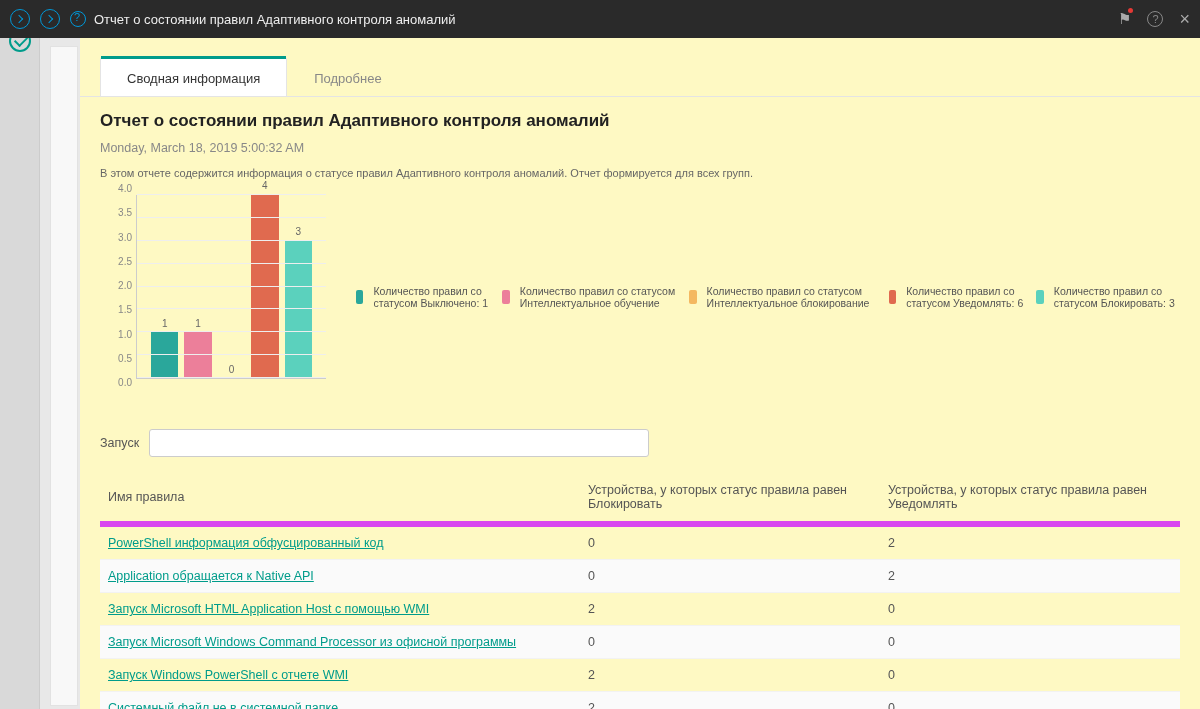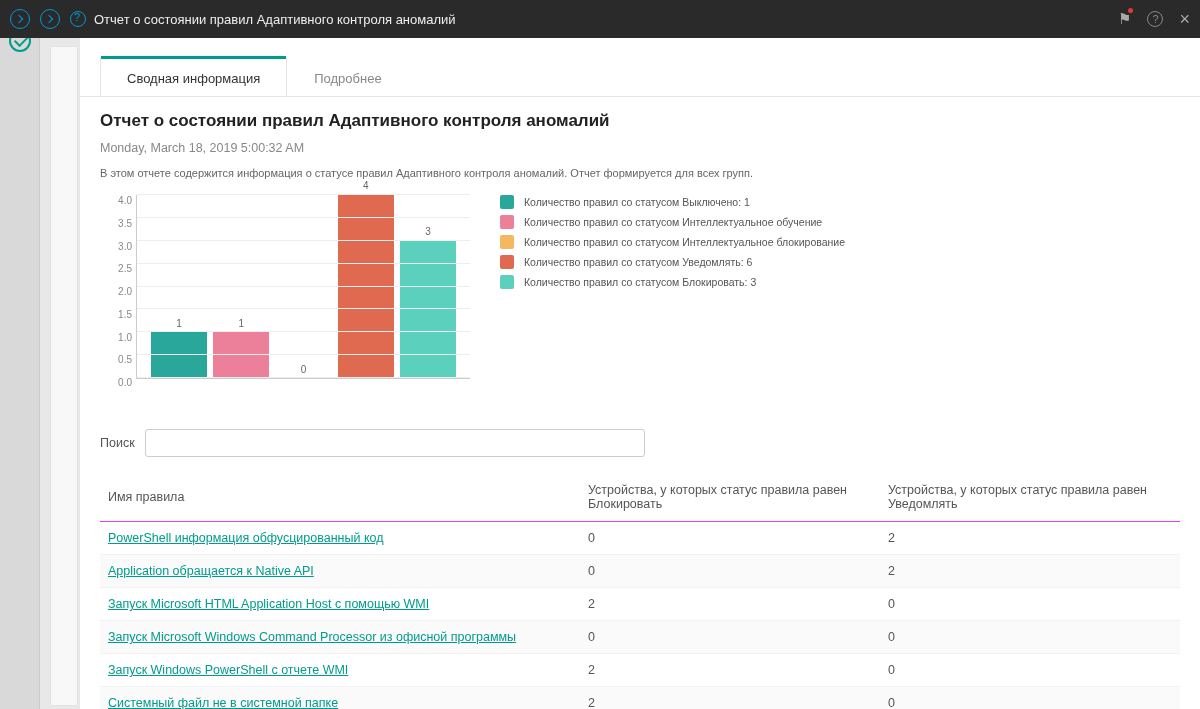--- a/index.html
+++ b/index.html
@@ -85,21 +85,21 @@
   }
   .flag-icon::before { content: "\2691"; color: #aaa; font-size: 15px; position: relative;}
   .flag-icon { position: relative; }
   .flag-dot { position:absolute; width:5px; height:5px; background:#e53935; border-radius:50%; right:-2px; top:-2px;}
   .help-icon { width:16px; height:16px; border:1.5px solid #888; border-radius:50%; display:flex; align-items:center; justify-content:center; font-size:11px; color:#888; }
   .close-icon { font-size: 18px; color:#aaa; cursor:pointer; }
 
   .panel {
     position: absolute;
     top: 38px; left: 80px; right: 0; bottom: 0;
-    background: #ffffff;
+    background: #fef9c3;
     overflow-y: auto;
   }
   .tabs {
     display: flex;
     border-bottom: 1px solid #e4e4e4;
     padding: 0 20px;
     margin-top: 20px;
   }
   .tab {
     padding: 12px 26px 10px;
@@ -129,21 +129,21 @@
 
   .chart-block { display: flex; gap: 30px; margin-bottom: 30px; }
   .chart-area {
     width: 370px; height: 210px;
     position: relative;
     padding-left: 36px;
     padding-top: 6px;
   }
   .y-axis {
     position: absolute;
-    left: 0; top: 12px; bottom: 16px;
+    left: 0; top: 0; bottom: 16px;
     width: 36px;
     display: flex; flex-direction: column; justify-content: space-between;
     font-size: 10px; color: #888; text-align: right;
     padding-right: 4px;
   }
   .y-axis div { height: 0; line-height: 0; }
   .plot {
     position: relative;
     width: 100%; height: 184px;
     border-left: 1px solid #ccc;
@@ -155,41 +155,41 @@
   }
   .bars {
     position: absolute; left: 0; right: 0; bottom: 0; top: 0;
     display: flex; align-items: flex-end;
     gap: 6px;
     padding: 0 14px;
   }
   .bar-wrap { flex: 1; display: flex; flex-direction: column-reverse; align-items: center; position: relative; }
   .bar { width: 100%; }
   .bar-label { position: absolute; top: -14px; font-size: 10px; color: #666; }
-  .legend { display: flex; flex-direction: column; gap: 6px; padding-top: 6px; }
+  .legend { display: flex; flex-direction: row; gap: 6px; padding-top: 6px; }
   .legend-item { display: flex; align-items: center; gap: 10px; font-size: 10.5px; color: #555; }
   .swatch { width: 14px; height: 14px; border-radius: 2px; }
 
   .search-row { display: flex; align-items: center; gap: 10px; margin-bottom: 16px; }
   .search-label { font-size: 12.5px; color: #555; }
   .search-input {
     width: 500px; height: 28px;
     border: 1px solid #ccc;
     border-radius: 3px;
     padding: 0 8px;
     font-size: 13px;
   }
 
   table.data { width: 100%; border-collapse: collapse; font-size: 12.5px; }
   table.data th {
     text-align: left;
     font-weight: 400;
     color: #555;
     padding: 10px 8px;
-    border-bottom: 1px solid #d946ef;
+    border-bottom: 6px solid #d946ef;
   }
   table.data td {
     padding: 9px 8px;
     border-bottom: 1px solid #f2f2f2;
     color: #555;
   }
   table.data tbody tr:nth-child(even) { background: #fafafa; }
   table.data a { color: #009c8b; text-decoration: underline; }
   .col-block, .col-notify { width: 300px; }
 
@@ -302,21 +302,21 @@
             <span>Количество правил со статусом Уведомлять: 6</span>
           </div>
           <div class="legend-item">
             <div class="swatch" style="background: rgb(91, 209, 189);"></div>
             <span>Количество правил со статусом Блокировать: 3</span>
           </div>
         </div>
     </div>
 
     <div class="search-row">
-      <span class="search-label">Поиск</span>
+      <span class="search-label">Запуск</span>
       <input class="search-input" type="text" value="" style="">
     </div>
 
     <table class="data">
       <thead>
           <tr id="thead-row">
             <th>Имя правила</th>
             <th class="col-block">Устройства, у которых статус правила равен Блокировать</th>
             <th class="col-notify">Устройства, у которых статус правила равен Уведомлять</th>
           </tr>

